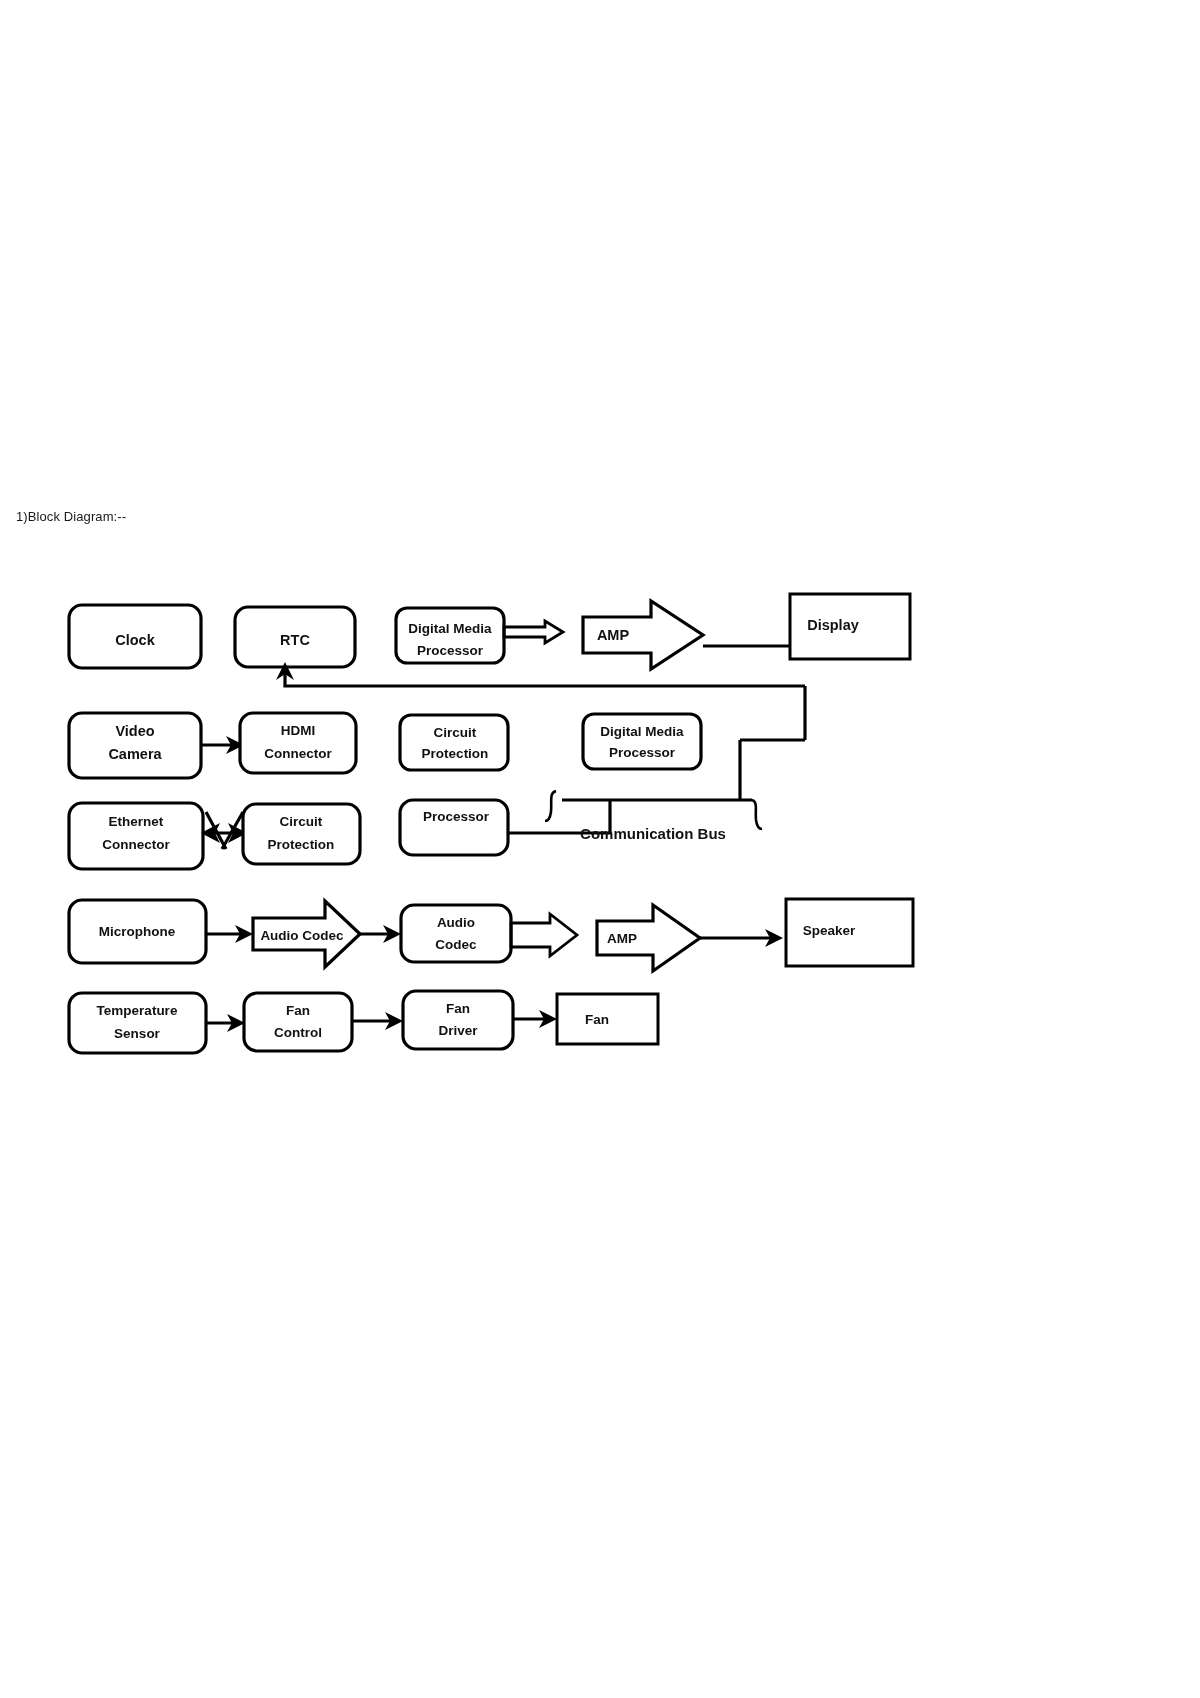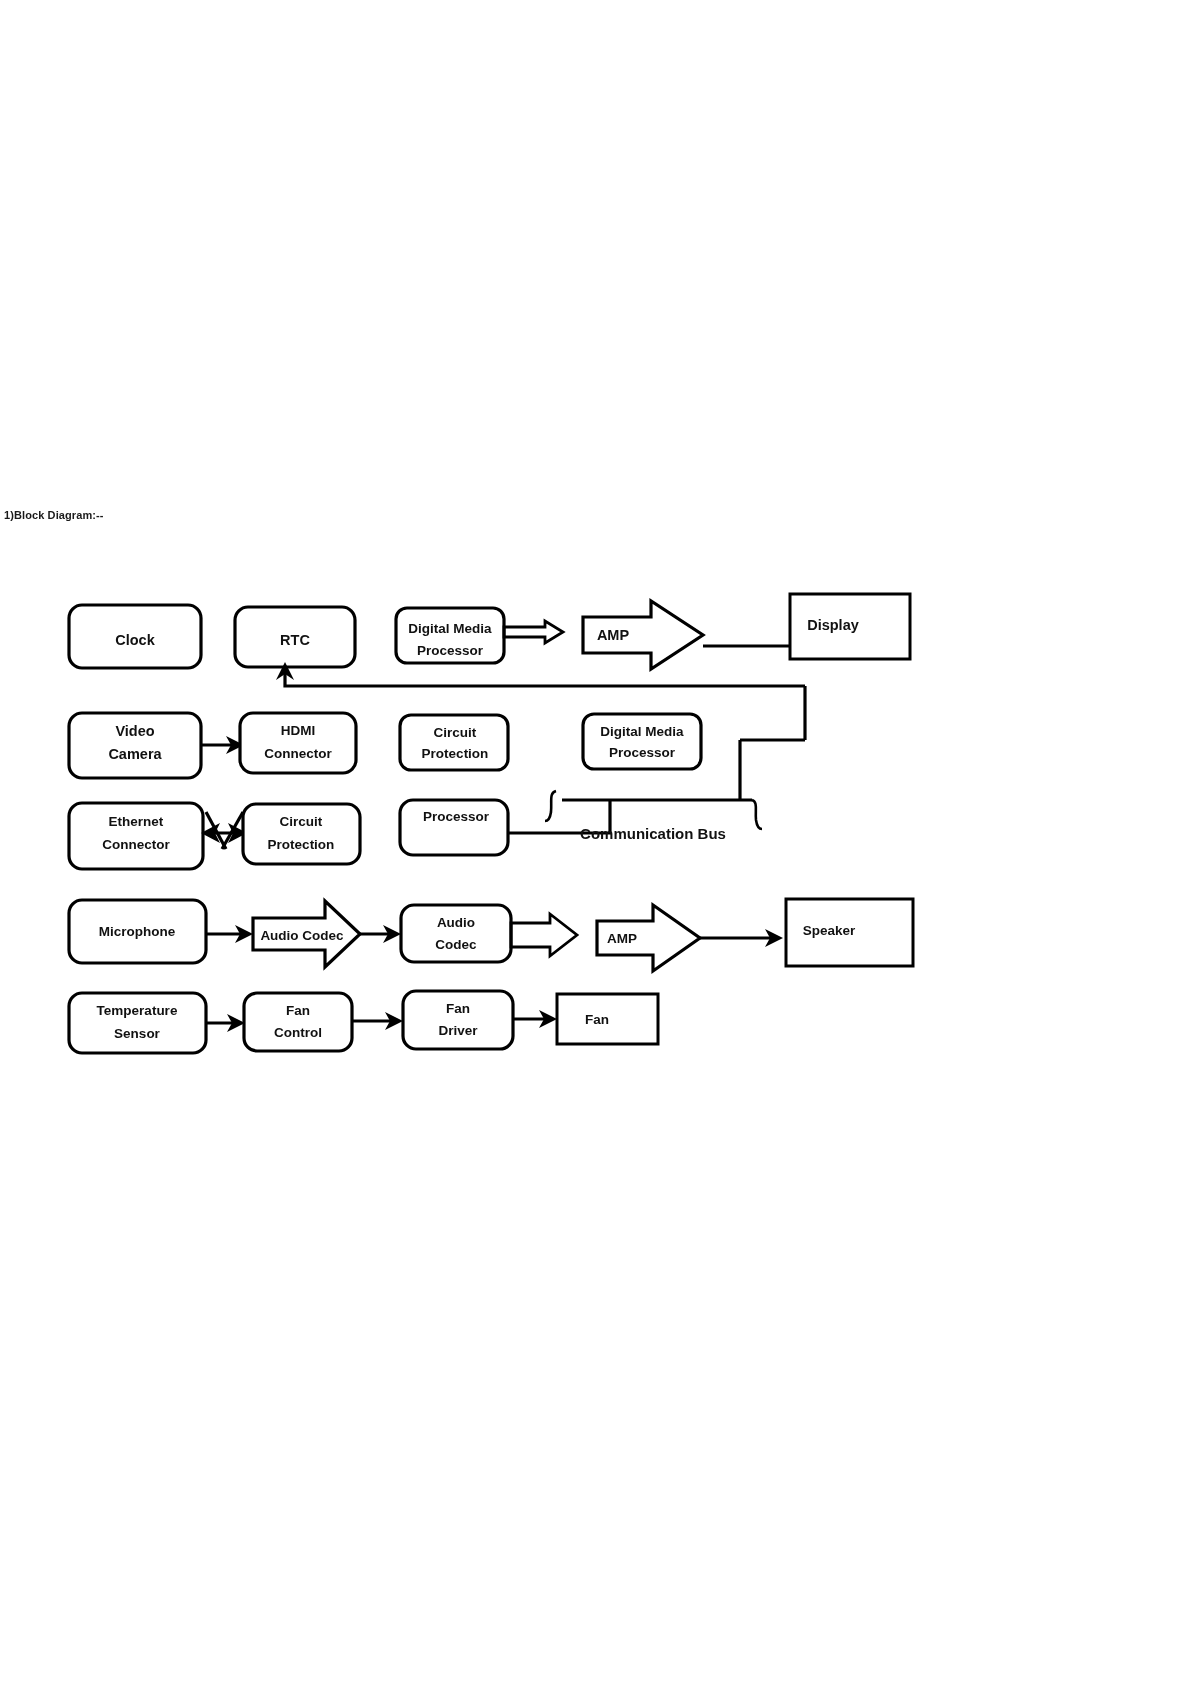--- a/index.html
+++ b/index.html
@@ -1,19 +1,19 @@
 <!DOCTYPE html>
 <html><head>
 <meta charset="utf-8">
 <style>
   html,body{margin:0;padding:0;background:#ffffff;}
   body{width:1200px;height:1698px;position:relative;overflow:hidden;
        font-family:"Liberation Sans","DejaVu Sans",sans-serif;color:#111;}
   #page{position:absolute;inset:0;background:#fff;}
-  #title{position:absolute;left:4px;top:509px;font-size:11px;font-weight:bold;
+  #title{position:absolute;left:16px;top:509px;font-size:13px;font-weight:normal;
          letter-spacing:.1px;color:#1a1a1a;white-space:nowrap;}
   #canvas{position:absolute;left:0;top:0;width:1200px;height:1698px;}
   .blk-txt{font-family:"Liberation Sans","DejaVu Sans",sans-serif;
            font-weight:bold;font-size:14.5px;fill:#111;}
   .blk-txt.sm{font-size:13.5px;}
   .bus-txt{font-family:"Liberation Sans","DejaVu Sans",sans-serif;
            font-weight:bold;font-size:15px;fill:#111;}
   .shape{fill:#ffffff;stroke:#000000;stroke-width:3.2;}
   .shape.sq{stroke-width:3.0;}
   .arrowshape{fill:#ffffff;stroke:#000000;stroke-width:3.2;stroke-linejoin:miter;}

